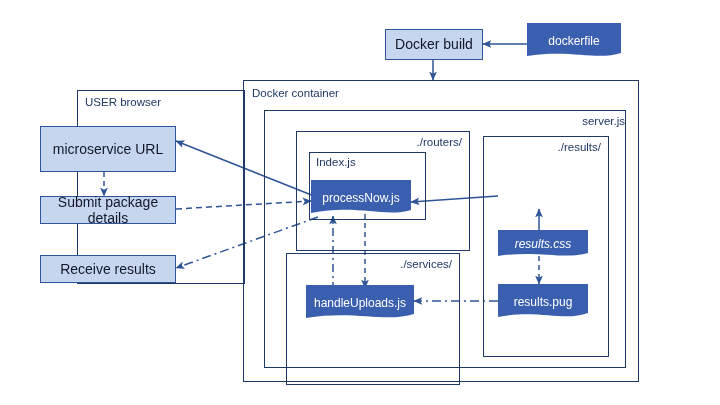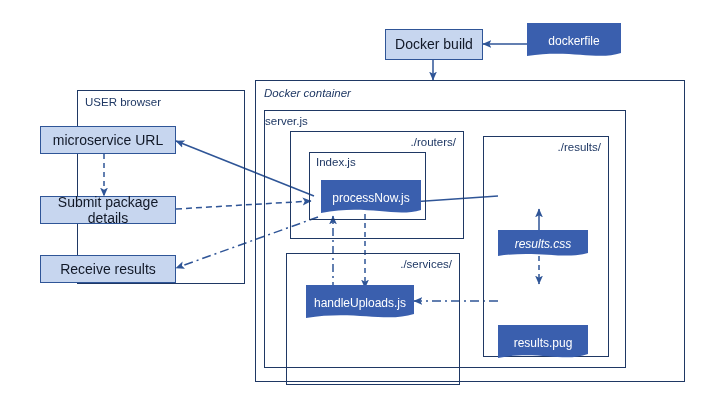--- a/index.html
+++ b/index.html
@@ -77,49 +77,49 @@
     </svg>
     <div class="wlabel" style="height:38px;">
       <span>dockerfile</span>
     </div>
   </div>
 
   <div class="container" style="left:29px;top:90px;width:168px;height:194px;margin-left:48px;">
     <div class="ctitle" style="left:7px;top:5px;">USER browser</div>
   </div>
 
-  <div class="lbox" style="left:40px;top:126px;width:136px;height:28px;">
+  <div class="lbox" style="left:40px;top:126px;width:136px;height:46px;">
     <span>microservice URL</span>
   </div>
 
   <div class="lbox" style="left:40px;top:196px;width:136px;height:28px;">
     <span>Submit package details</span>
   </div>
 
   <div class="lbox" style="left:40px;top:255px;width:136px;height:28px;">
     <span>Receive results</span>
   </div>
 
-  <div class="container" style="left:255px;top:80px;width:430px;height:302px;font-style:italic;">
+  <div class="container" style="left:243px;top:80px;width:396px;height:302px;">
     <div class="ctitle" style="left:8px;top:6px;">Docker container</div>
   </div>
 
   <div class="container" style="left:264px;top:110px;width:362px;height:258px;">
-    <div class="ctitle" style="left:0;right:0;top:4px;text-align:left;">server.js</div>
+    <div class="ctitle" style="left:0;right:0;top:4px;text-align:right;">server.js</div>
   </div>
 
-  <div class="container" style="left:290px;top:131px;width:174px;height:108px;">
+  <div class="container" style="left:296px;top:131px;width:174px;height:120px;">
     <div class="ctitle" style="right:7px;top:4px;">./routers/</div>
   </div>
 
   <div class="container" style="left:309px;top:152px;width:117px;height:68px;">
     <div class="ctitle" style="left:6px;top:3px;">Index.js</div>
   </div>
 
-  <div class="wave" style="left:321px;top:180px;width:100px;height:38px;">
+  <div class="wave" style="left:311px;top:180px;width:100px;height:38px;">
     <svg viewBox="0 0 100 38" preserveAspectRatio="none" xmlns="http://www.w3.org/2000/svg">
       <path d="M0,0 L100,0 L100,30 C74,38 46,24 0,33 Z" fill="#3a5fae"></path>
     </svg>
     <div class="wlabel" style="height:38px;">
       <span>processNow.js</span>
     </div>
   </div>
 
   <div class="container" style="left:286px;top:253px;width:174px;height:132px;">
     <div class="ctitle" style="right:7px;top:4px;">./services/</div>
@@ -141,21 +141,21 @@
 
   <div class="wave" style="left:498px;top:230px;width:90px;height:30px;">
     <svg viewBox="0 0 90 30" preserveAspectRatio="none" xmlns="http://www.w3.org/2000/svg">
       <path d="M0,0 L90,0 L90,23 C66,30 40,20 0,26 Z" fill="#3a5fae"></path>
     </svg>
     <div class="wlabel" style="height:30px;padding-bottom:5px;font-style:italic;">
       <span>results.css</span>
     </div>
   </div>
 
-  <div class="wave" style="left:498px;top:284px;width:90px;height:38px;margin-top:41px;">
+  <div class="wave" style="left:498px;top:284px;width:90px;height:38px;">
     <svg viewBox="0 0 90 38" preserveAspectRatio="none" xmlns="http://www.w3.org/2000/svg">
       <path d="M0,0 L90,0 L90,29 C66,38 40,25 0,33 Z" fill="#3a5fae"></path>
     </svg>
     <div class="wlabel" style="height:38px;">
       <span>results.pug</span>
     </div>
   </div>
 
 </div>
 

